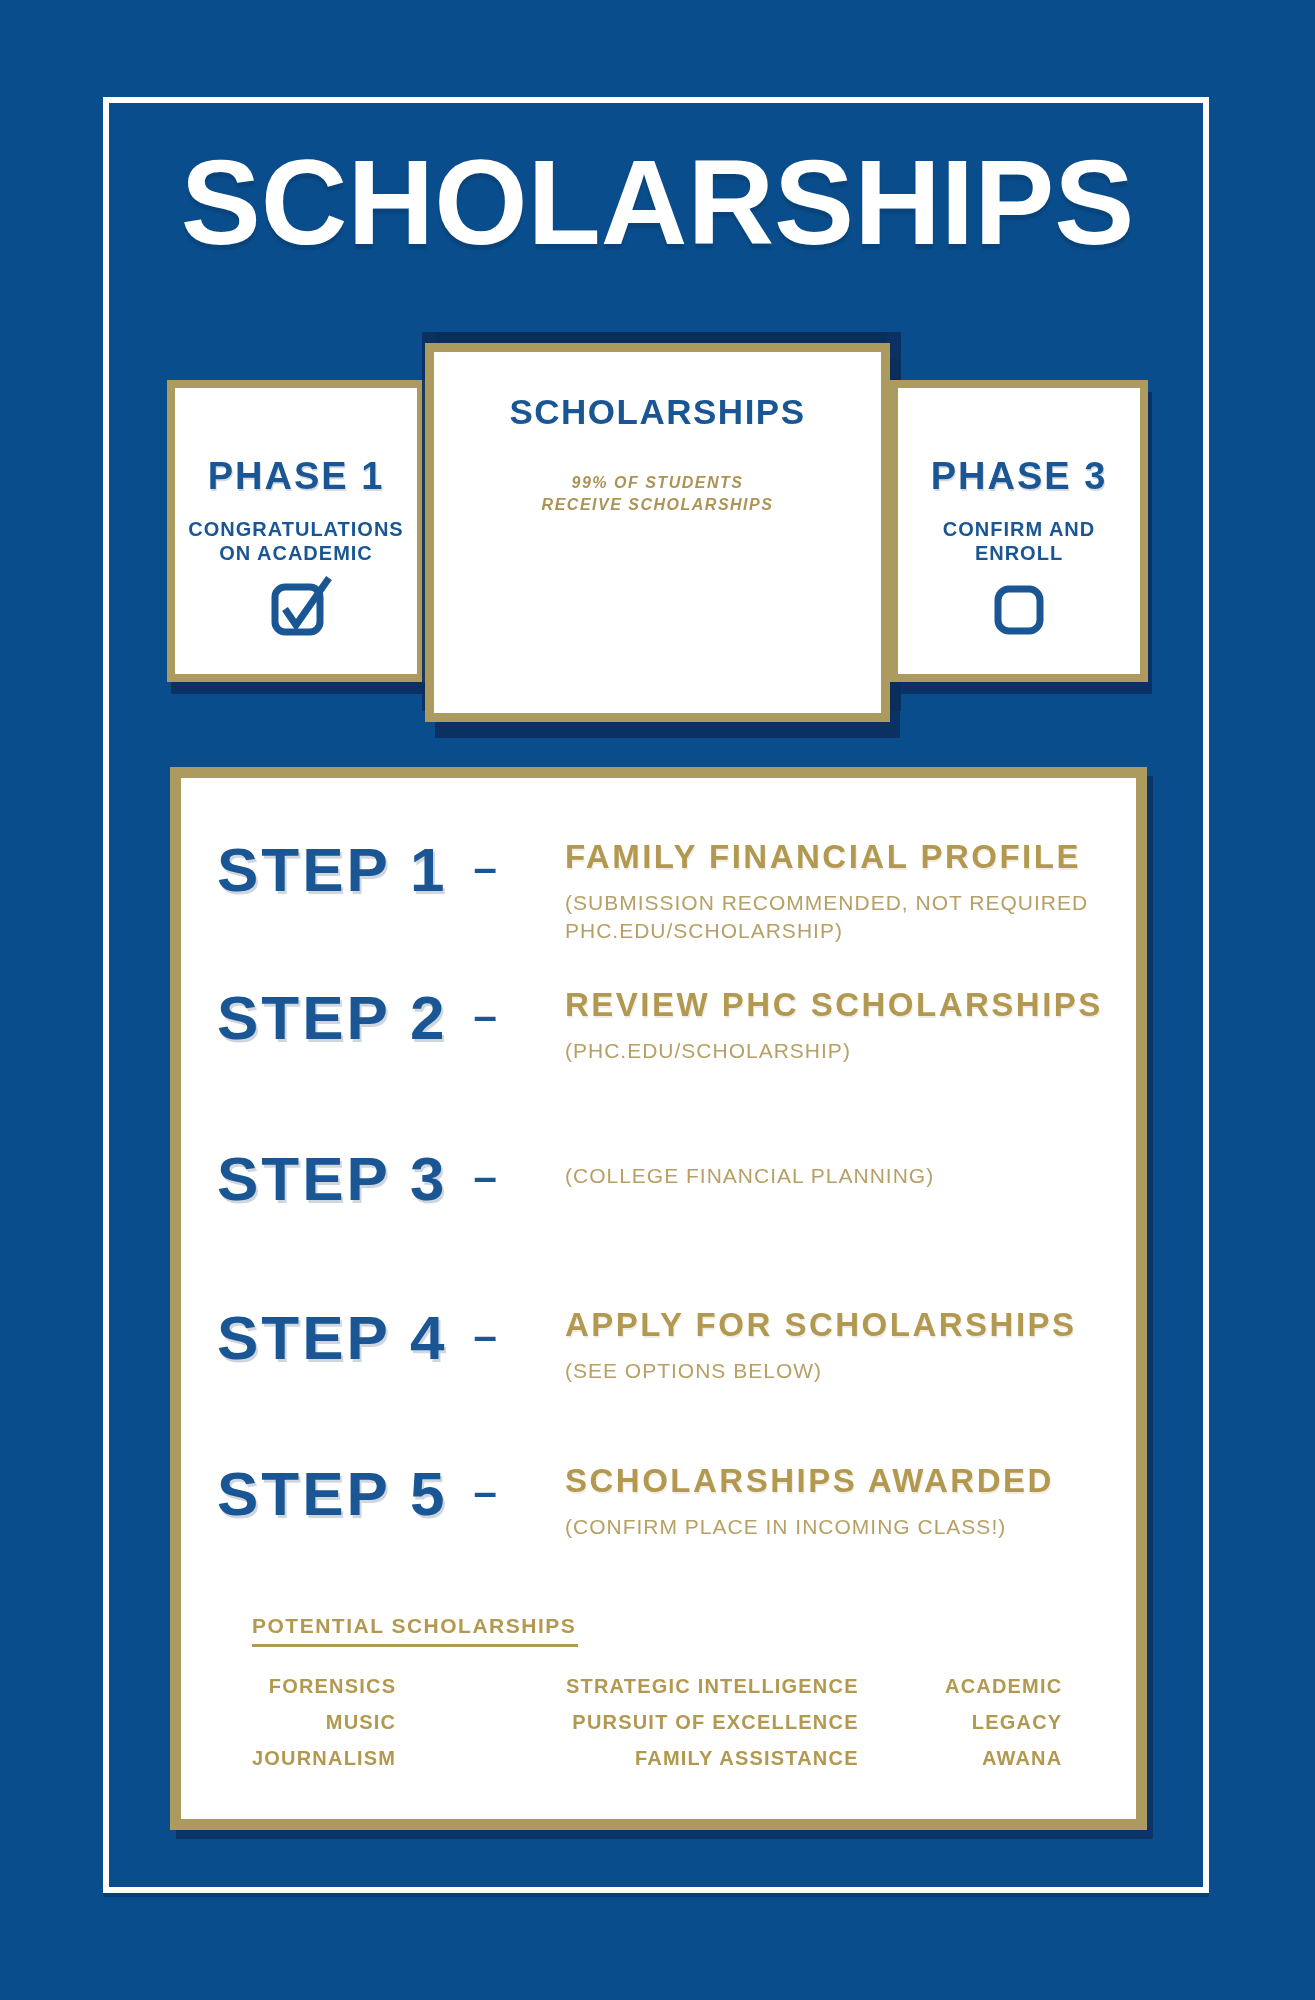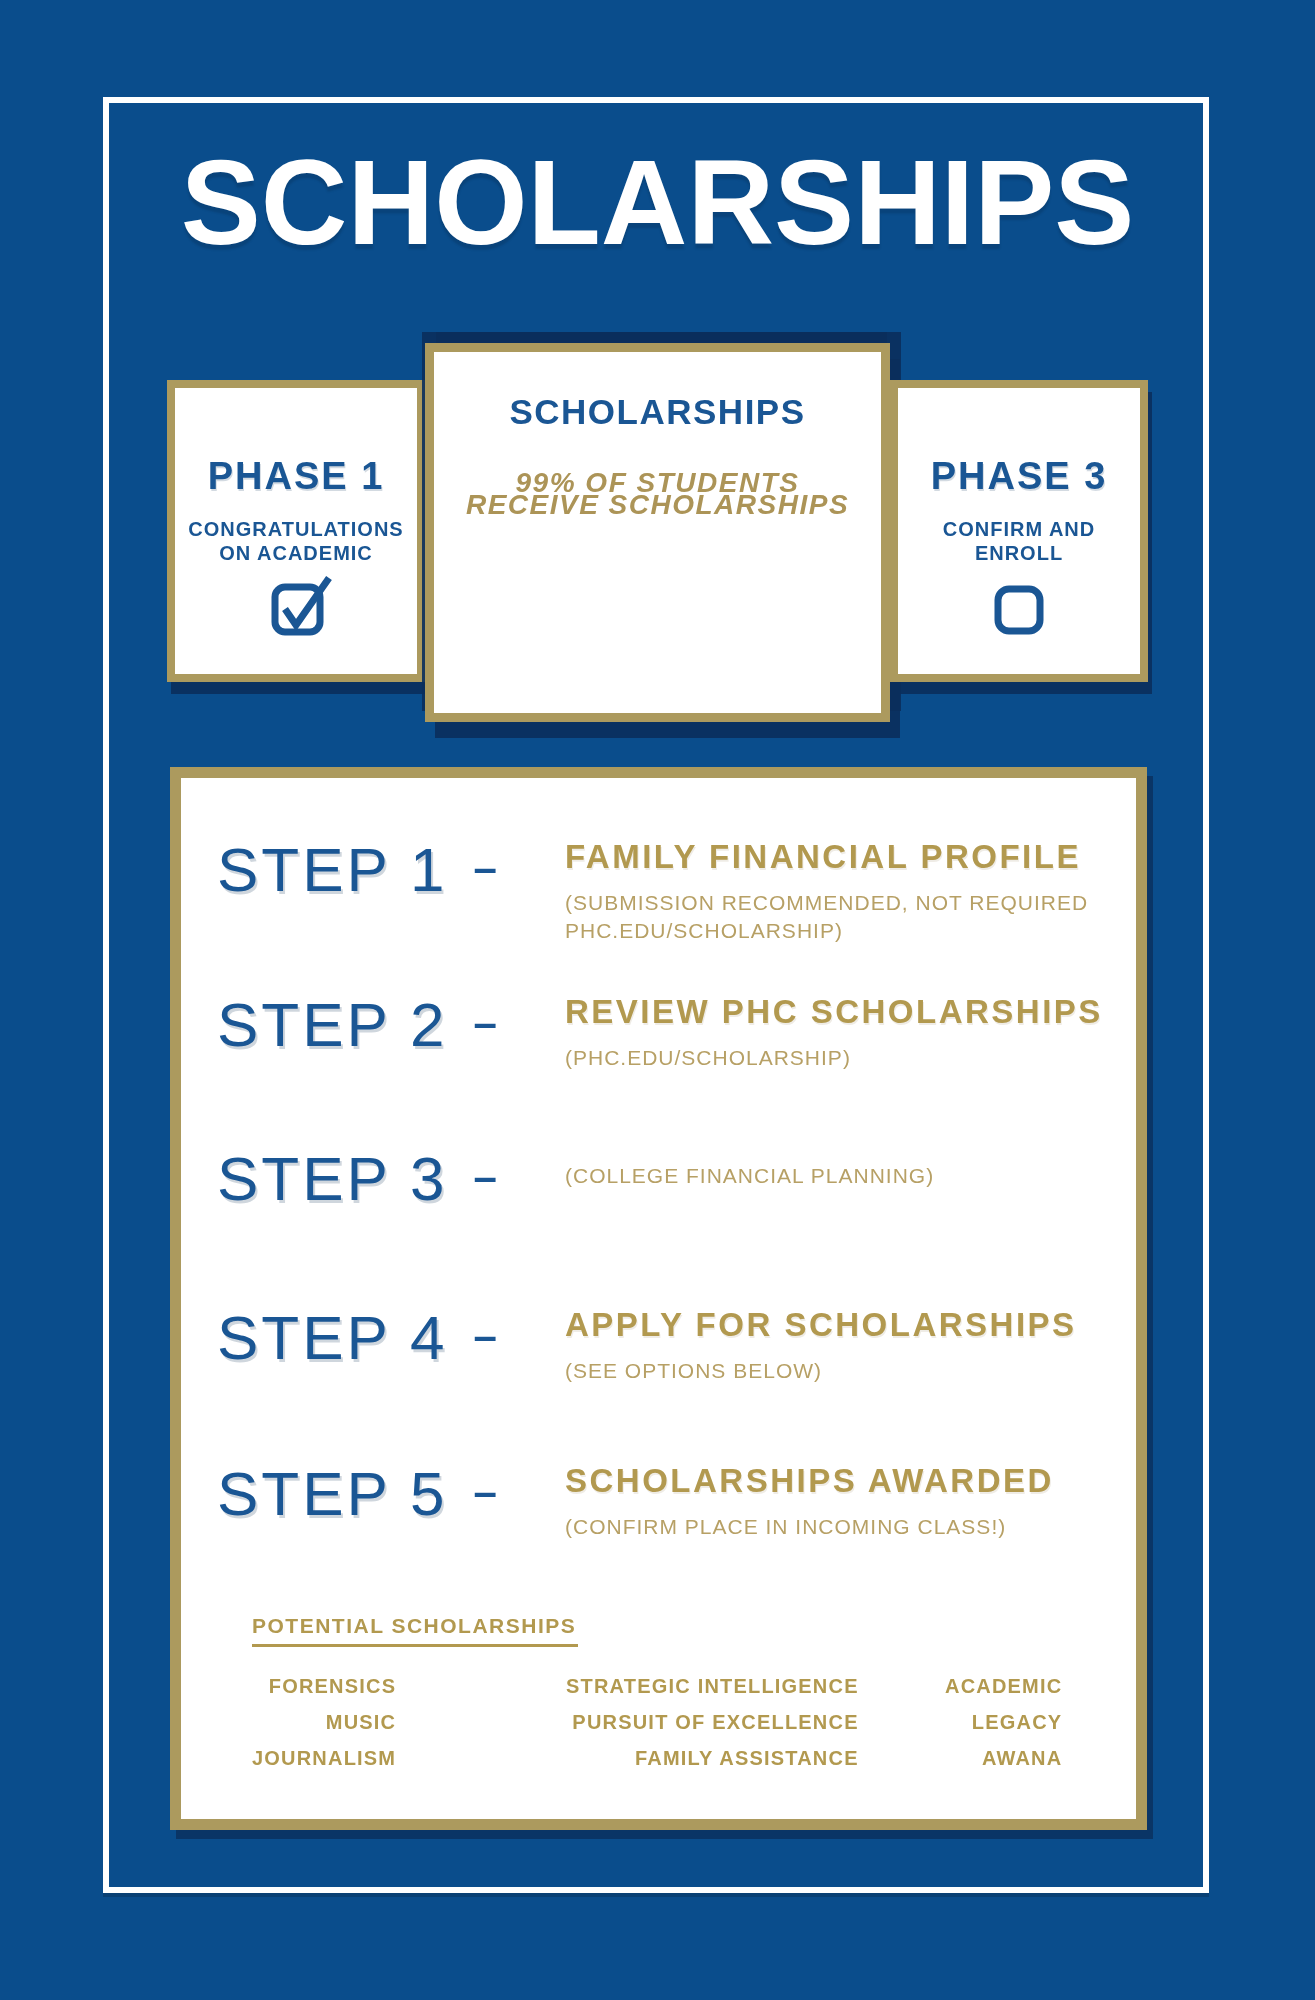--- a/index.html
+++ b/index.html
@@ -37,37 +37,37 @@
   .phase-2 h2{margin-top:71px;font-size:60px;letter-spacing:6px;line-height:64px;}
   .phase-sub{
     margin:21px 0 0 0;color:#1A5694;font-size:20px;font-weight:bold;
     letter-spacing:1px;line-height:24px;
   }
   .phase2-subtitle{
     margin:41px 0 0 0;color:#1A5694;font-size:35px;font-weight:bold;
     letter-spacing:1.5px;line-height:38px;
   }
   .phase2-note{
-    margin:41px 0 0 0;color:#AC9457;font-size:28px;font-weight:bold;
+    margin:41px 0 0 0;color:#AC9457;font-size:16px;font-weight:bold;
     font-style:italic;letter-spacing:1.5px;line-height:22px;
   }
   .checkbox-wrap{margin-top:10px;}
   .checkbox-wrap.unchecked{margin-top:20px;}
   
   .steps-box{
     position:absolute;left:170px;top:767px;width:977px;height:1063px;
     background:#ffffff;border:11px solid #AC9A5E;box-sizing:border-box;
     box-shadow:6px 9px 0 rgba(10,47,92,0.8);
   }
   .step-row{position:absolute;left:36px;right:16px;height:70px;}
-  .step-row.r1{top:59px;}  .step-row.r2{top:214px;}
+  .step-row.r1{top:59px;}  .step-row.r2{top:207px;}
   .step-row.r3{top:368px;} .step-row.r4{top:527px;}
   .step-row.r5{top:683px;}
   .step-label{
-    display:inline-block;color:#1A5694;font-size:62px;font-weight:normal;
+    display:inline-block;color:#1A5694;font-size:62px;font-weight:bold;
     letter-spacing:3px;line-height:66px;vertical-align:top;
     text-shadow:2px 3px 0 rgba(13,48,86,0.2);
   }
   .step-dash{
     display:inline-block;color:#1A5694;font-size:42px;font-weight:600;
     line-height:62px;margin-left:26px;vertical-align:top;
   }
   .step-right{position:absolute;left:348px;top:2px;}
   .step-heading{
     margin:0;color:#B2994F;font-size:33px;font-weight:bold;

